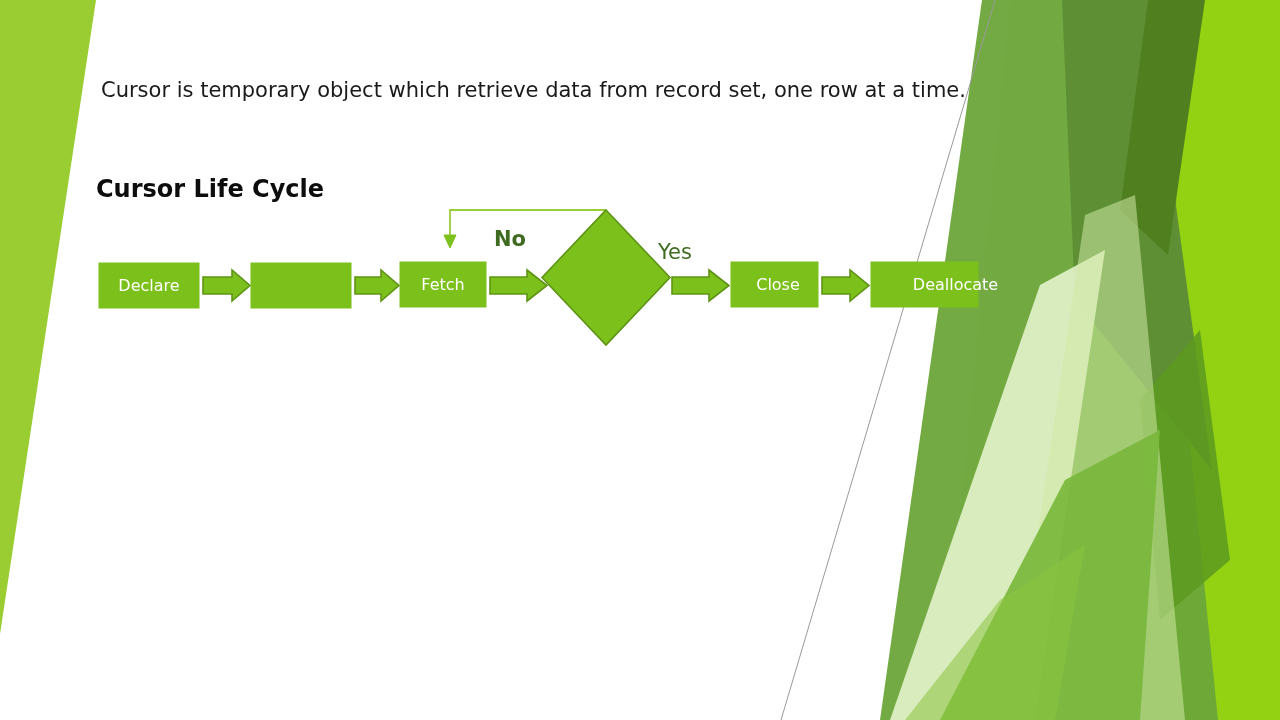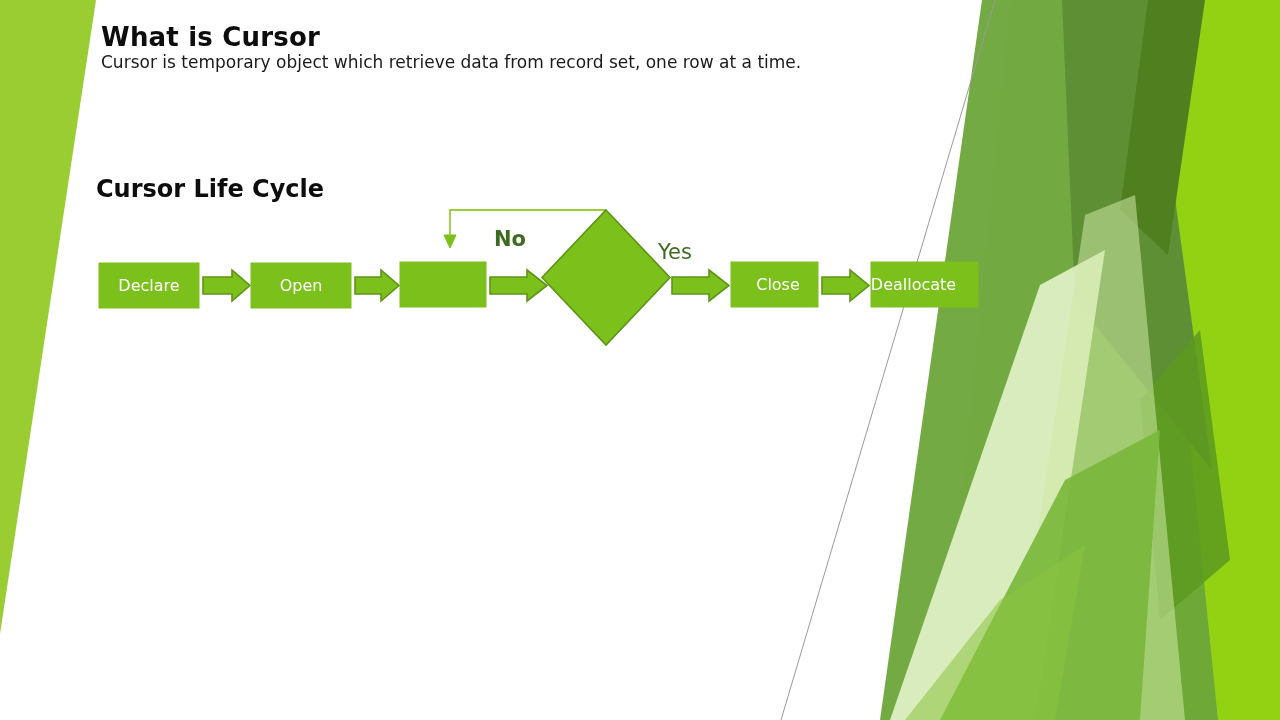--- a/index.html
+++ b/index.html
@@ -12,22 +12,22 @@
   
   #deco-left,#deco-right{position:absolute;top:0;left:0;width:1280px;height:720px;pointer-events:none;}
 
   
   #title{
     position:absolute;left:101px;top:22px;
     font-size:26px;font-weight:bold;color:#0d0d0d;letter-spacing:.2px;
     white-space:nowrap;
   }
   #subtitle{
-    position:absolute;left:101px;top:52px;
-    font-size:17px;font-weight:normal;color:#1a1a1a;white-space:nowrap;
+    position:absolute;left:101px;top:78px;
+    font-size:21px;font-weight:normal;color:#1a1a1a;white-space:nowrap;
   }
   #section-heading{
     position:absolute;left:96px;top:175px;
     font-size:24px;font-weight:bold;color:#0d0d0d;white-space:nowrap;
   }
 
   
   #flow{position:absolute;left:0;top:0;width:1280px;height:720px;}
   .node-label{
     position:absolute;display:flex;align-items:center;justify-content:center;
@@ -63,21 +63,20 @@
 
     <polygon points="1040,285 1105,250 1035,720 890,720" fill="#E4F3CB" opacity="0.9"></polygon>
     <polygon points="1085,215 1135,195 1185,720 1010,720" fill="#CFE9A6" opacity="0.55"></polygon>
 
     <polygon points="1065,480 1160,430 1140,720 940,720" fill="#79B73C" opacity="0.92"></polygon>
     <polygon points="1000,600 1085,545 1055,720 905,720" fill="#8BC53F" opacity="0.55"></polygon>
 
     <line x1="995" y1="0" x2="781" y2="720" stroke="#9a9a9a" stroke-width="1"></line>
   </svg>
 
-  <div id="title">What is Cursor</div>
   <div id="subtitle">Cursor is temporary object which retrieve data from record set, one row at a time.</div>
   <div id="section-heading">Cursor Life Cycle</div>
 
   <svg id="flow" viewBox="0 0 1280 720">
 
     <polygon points="203,277 232,277 232,270 250,285.5 232,301 232,294 203,294" fill="#7CC01C" stroke="#5E9415" stroke-width="1.6" stroke-linejoin="miter"></polygon>
 
     <polygon points="355,277 381,277 381,270 399,285.5 381,301 381,294 355,294" fill="#7CC01C" stroke="#5E9415" stroke-width="1.6" stroke-linejoin="miter"></polygon>
 
     <polygon points="490,277 527,277 527,270 547,285.5 527,301 527,294 490,294" fill="#7CC01C" stroke="#5E9415" stroke-width="1.6" stroke-linejoin="miter"></polygon>
@@ -94,20 +93,20 @@
     <rect x="99" y="263" width="100" height="45" fill="#7CC01C" stroke="#7CC01C" stroke-width="1"></rect>
     <rect x="251" y="263" width="100" height="45" fill="#7CC01C" stroke="#7CC01C" stroke-width="1"></rect>
     <rect x="400" y="262" width="86" height="45" fill="#7CC01C" stroke="#7CC01C" stroke-width="1"></rect>
     <rect x="731" y="262" width="87" height="45" fill="#7CC01C" stroke="#7CC01C" stroke-width="1"></rect>
     <rect x="871" y="262" width="107" height="45" fill="#7CC01C" stroke="#7CC01C" stroke-width="1"></rect>
 
     <polygon points="606,210 670,277.5 606,345 542,277.5" fill="#7CC01C" stroke="#5E9415" stroke-width="1.6" stroke-linejoin="miter"></polygon>
   </svg>
 
   <div class="node-label" style="left:99px;top:263px;width:100px;height:45px;text-align:right;">Declare</div>
-  <div class="node-label" style="left:251px;top:263px;width:100px;height:45px;">Open</div>
+  <div class="node-label" style="left:400px;top:262px;width:86px;height:45px;">Fetch</div>
   <div class="node-label" style="left:731px;top:262px;width:94px;height:45px;">Close</div>
-  <div class="node-label" style="left:871px;top:262px;width:85px;height:45px;">Deallocate</div>
+  <div class="node-label" style="left:913px;top:262px;width:85px;height:45px;">Deallocate</div>
 
   <div class="edge-label" style="left:494px;top:227px;font-weight:bold;">No</div>
   <div class="edge-label" style="left:658px;top:240px;">Yes</div>
 
 </div>
 
 </body></html>

